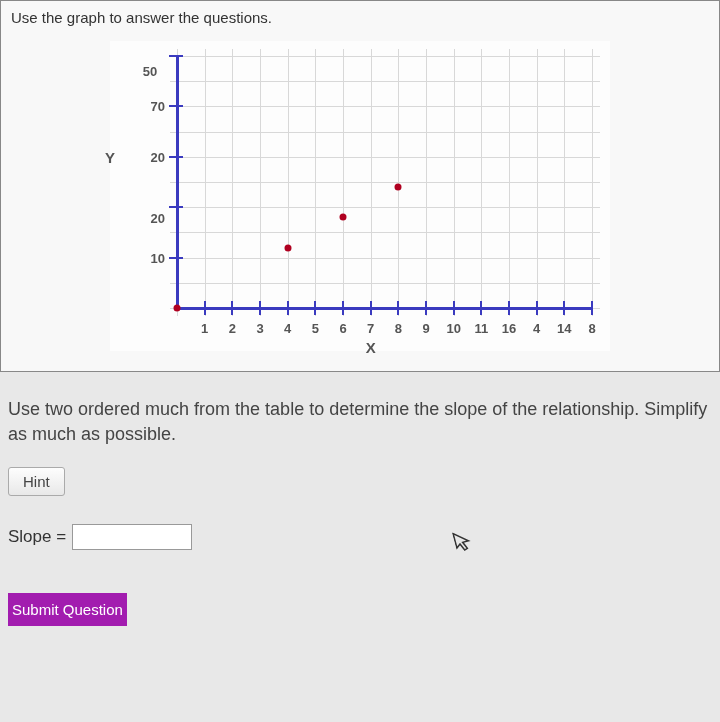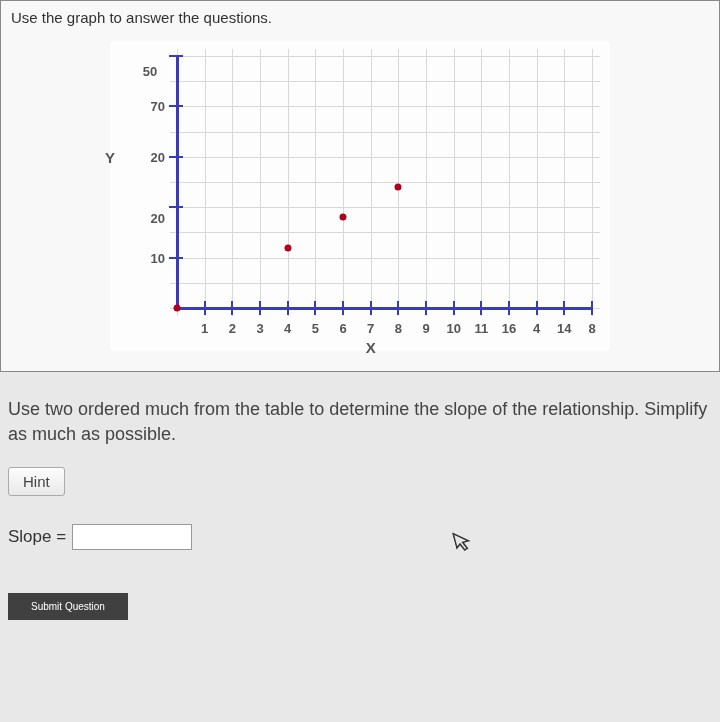--- a/index.html
+++ b/index.html
@@ -97,22 +97,22 @@
     }
     .calc-icon {
       width:12px; height:14px; border:1px solid #777;
       display:inline-block; position:relative;
     }
     .calc-icon::before{
       content:""; position:absolute; top:1px; left:1px; right:1px; height:3px;
       background:#777;
     }
     .submit-btn {
-      background:#404040; color:white; border:none;
-      padding:8px 23px; font-size:10px; cursor:pointer;
+      background:#a21caf; color:white; border:none;
+      padding:8px 4px; font-size:15px; cursor:pointer;
     }
     .cursor-icon {
       position:absolute; left:455px; top:530px;
       font-size:20px; color:#333; transform: rotate(-15deg);
     }
   </style>
 </head>
 <body>
 
 <div class="question-box">

